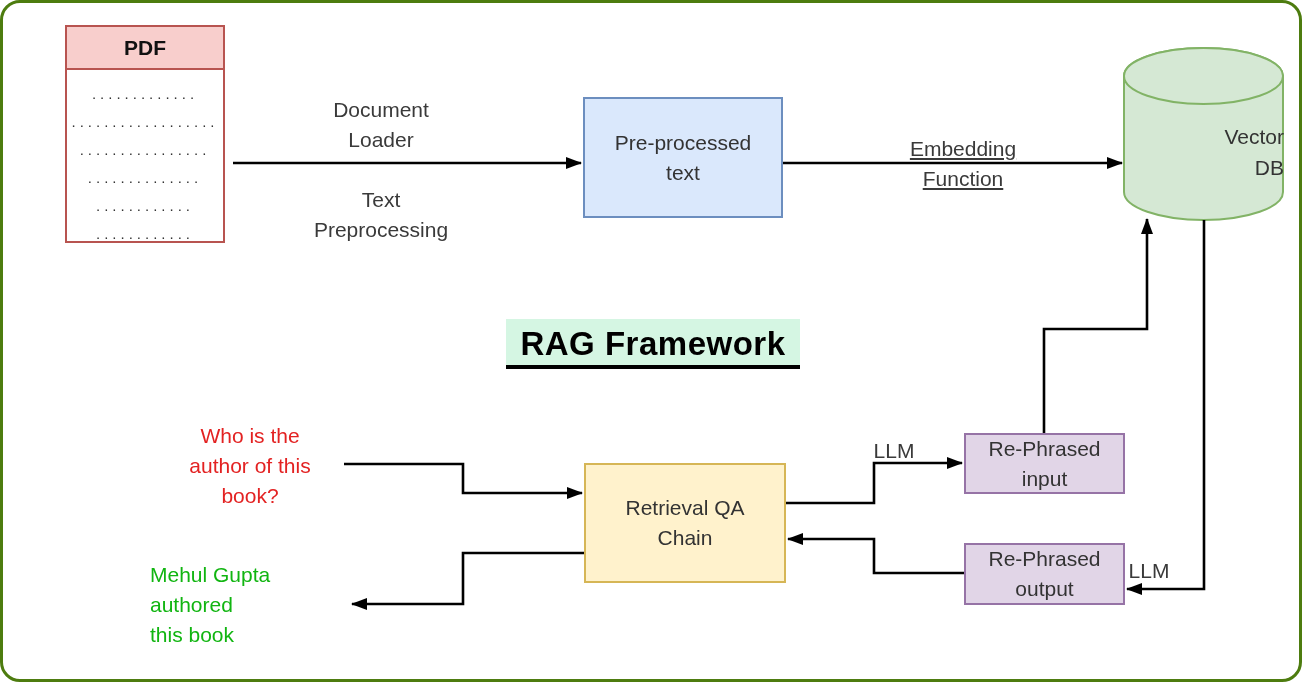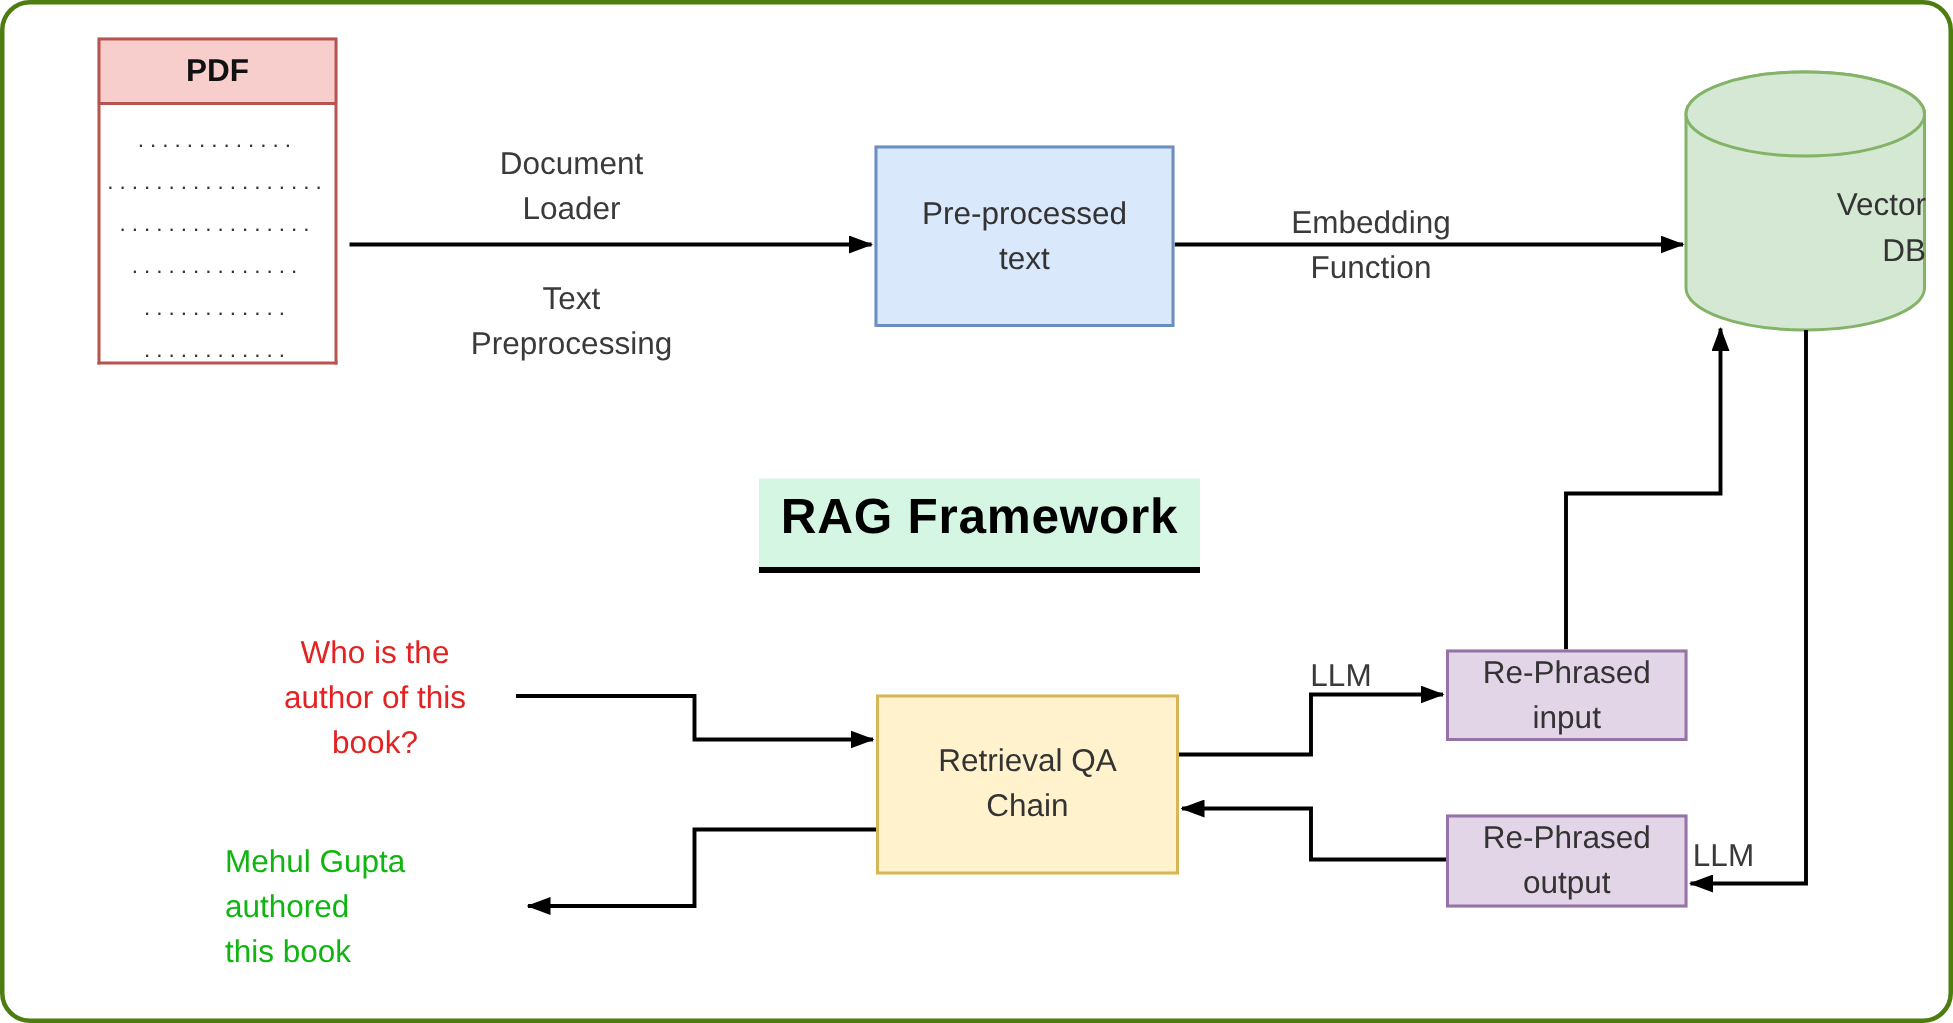--- a/index.html
+++ b/index.html
@@ -19,37 +19,37 @@
   .pdf-header{left:62px;top:22px;width:160px;height:45px;background:#f8cecc;border:2px solid #b85450;
     font-weight:bold;font-size:21px;color:#111;}
   .pdf-body{left:62px;top:67px;width:160px;height:173px;background:#fff;border:2px solid #b85450;border-top:none;
     font-size:15px;letter-spacing:4px;line-height:28px;text-align:center;padding-top:10px;color:#333;overflow:hidden;}
   .pdf-caption{left:32px;top:246px;width:220px;font-size:21px;line-height:30px;text-align:center;color:#3a3a3a;}
 
   
   .edge-label{font-size:21px;line-height:30px;text-align:center;color:#3a3a3a;}
   .lbl-docloader{left:278px;top:92px;width:200px;}
   .lbl-textpre{left:268px;top:182px;width:220px;}
-  .lbl-embed{left:811px;top:131px;width:200px;}
+  .lbl-embed{left:860px;top:131px;width:200px;text-decoration:underline;}
   .lbl-llm-top{left:856px;top:433px;width:70px;}
   .lbl-llm-bottom{left:1111px;top:553px;width:70px;}
 
   
   .node{font-size:21px;line-height:30px;color:#333;}
   .preprocessed{left:580px;top:94px;width:200px;height:121px;background:#dae8fc;border:2px solid #6c8ebf;}
   .qa-chain{left:581px;top:460px;width:202px;height:120px;background:#fff2cc;border:2px solid #d6b656;}
   .reph-input{left:961px;top:430px;width:161px;height:61px;background:#e1d5e7;border:2px solid #9673a6;}
   .reph-output{left:961px;top:540px;width:161px;height:62px;background:#e1d5e7;border:2px solid #9673a6;}
   .vectordb-label{left:1121px;top:118px;width:160px;font-size:21px;line-height:31px;text-align:right;color:#333;}
 
   
   .title-wrap{left:400px;top:316px;width:500px;text-align:center;}
   .title-wrap span{
     display:inline-block;background:#d5f6e3;color:#000;font-size:33px;font-weight:bold;
-    padding:6px 14px 15px 14px;border-bottom:4px solid #000;letter-spacing:0.5px;
+    padding:6px 14px 2px 14px;border-bottom:4px solid #000;letter-spacing:0.5px;
   }
 
   
   .question{left:147px;top:418px;width:200px;font-size:21px;line-height:30px;text-align:center;color:#e32222;}
   .answer{left:147px;top:557px;width:200px;font-size:21px;line-height:30px;text-align:left;color:#11b511;}
 </style>
 </head>
 <body>
 
 <div class="stage">

